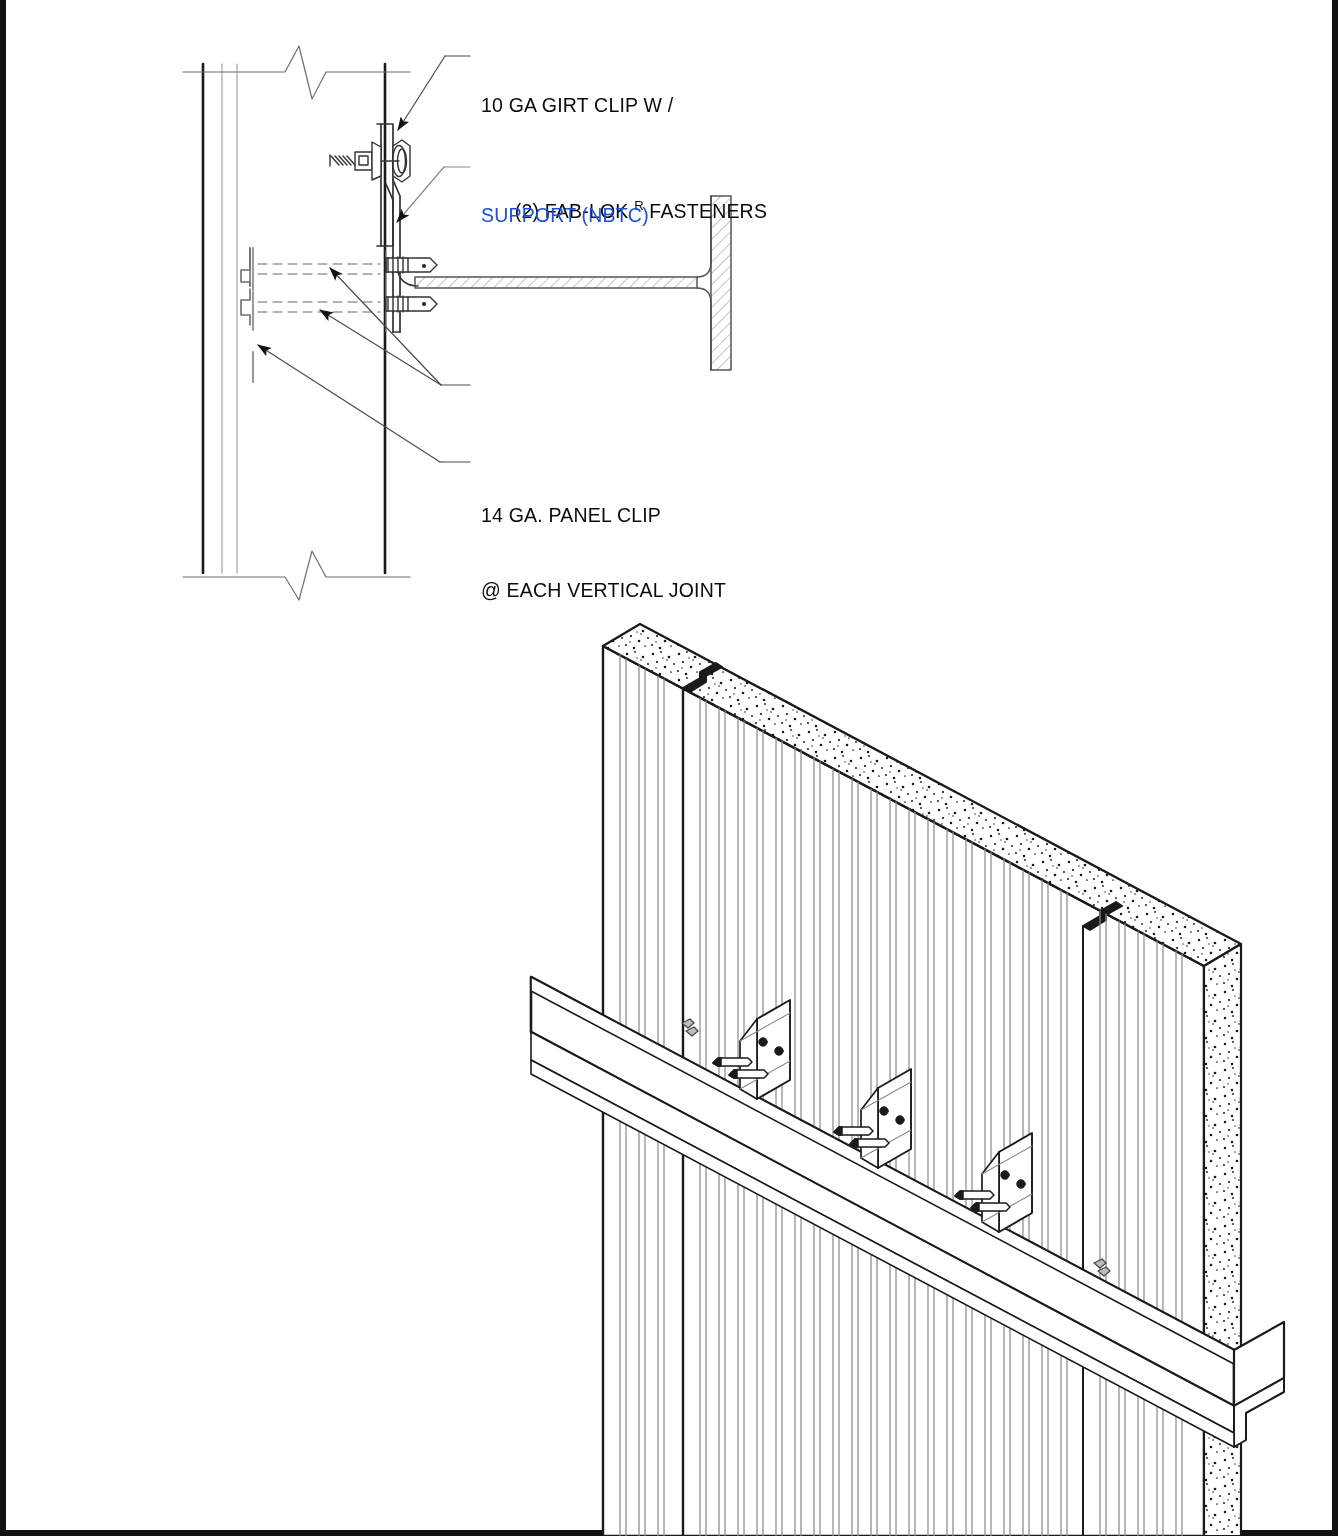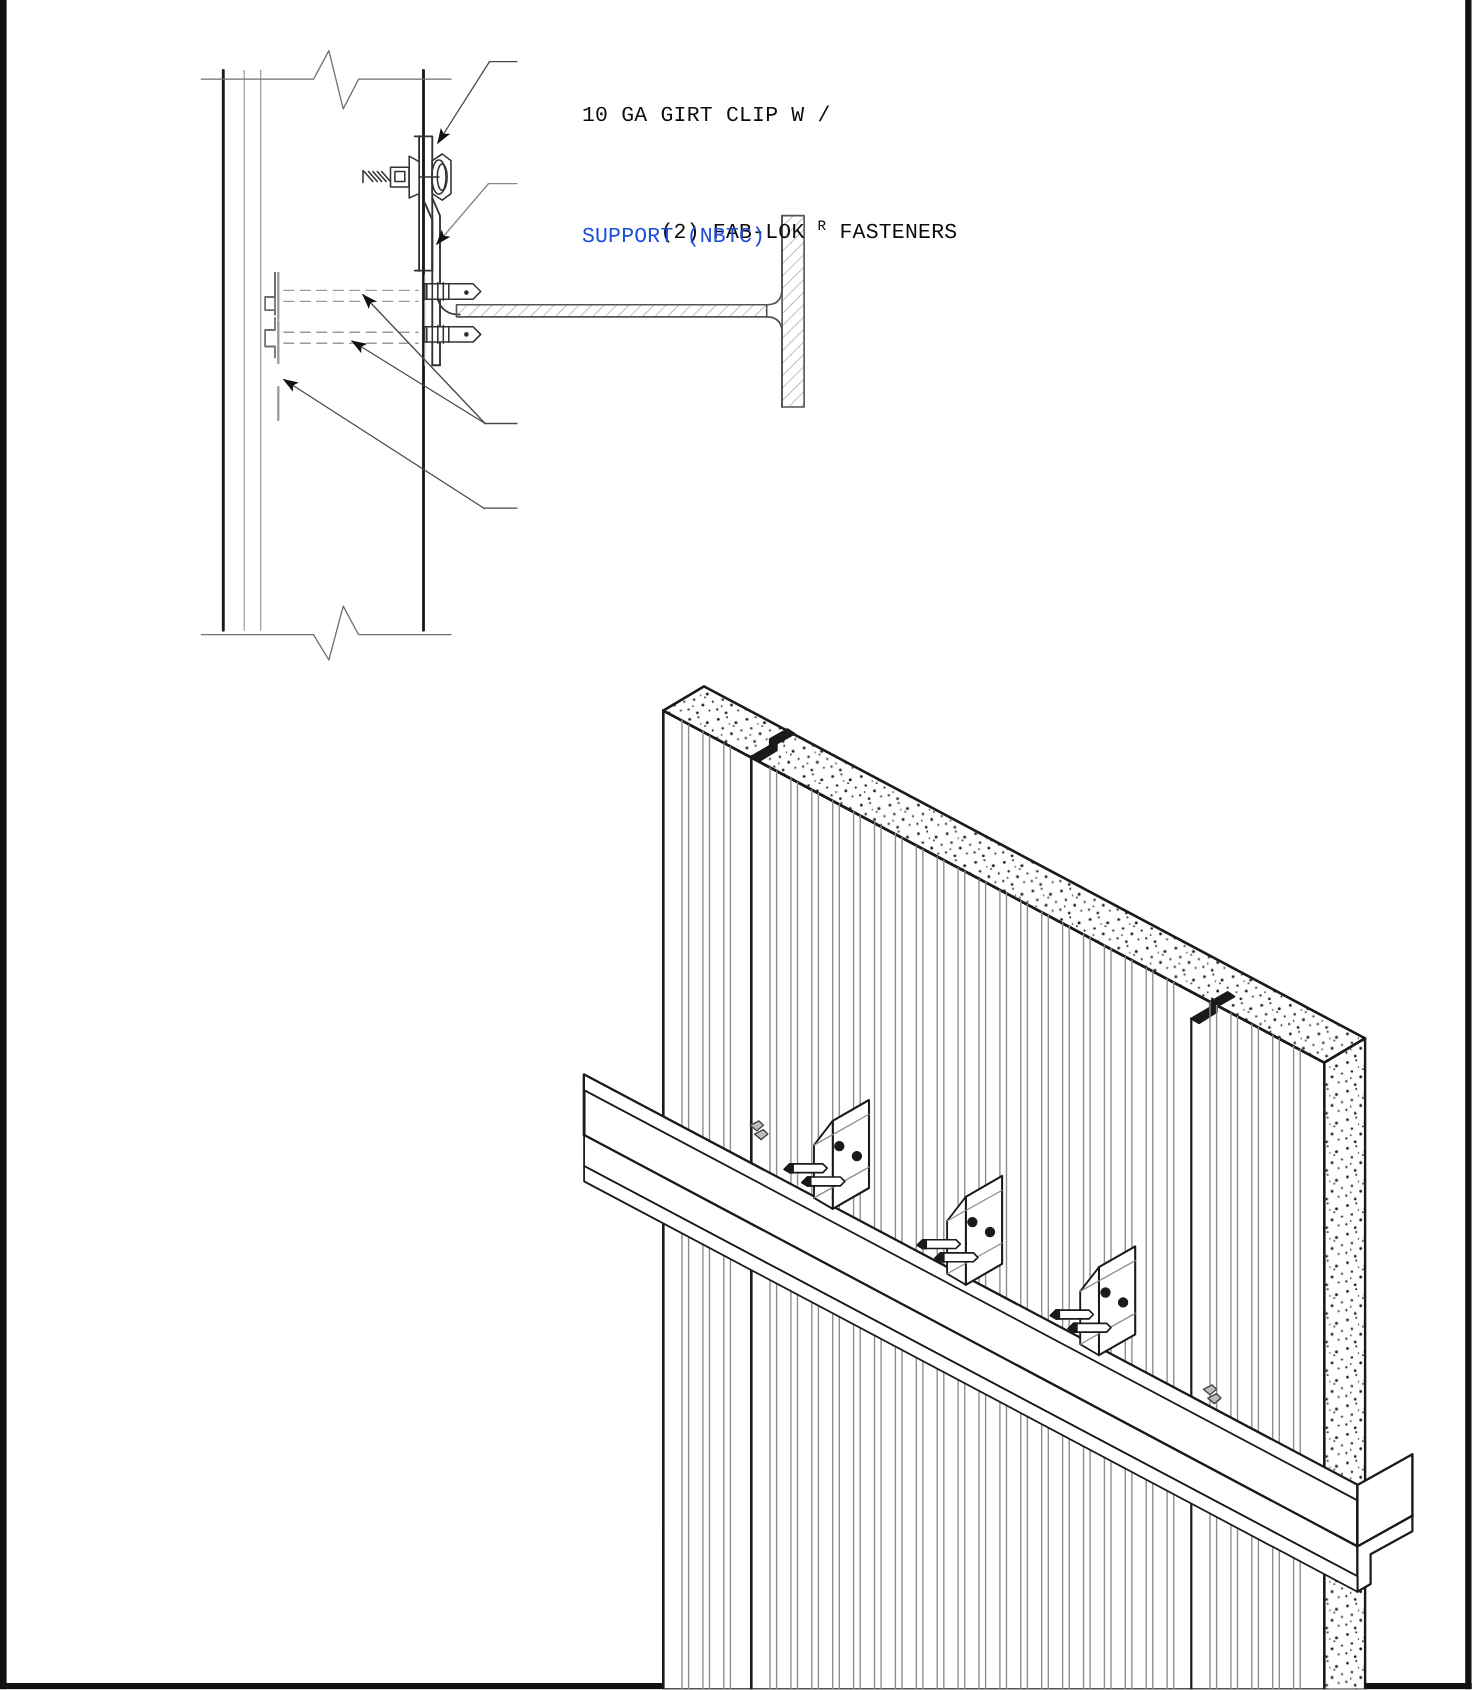--- a/index.html
+++ b/index.html
@@ -37,27 +37,26 @@
   }
   svg.layer {
     position: absolute;
     left: 0; top: 0;
     width: 1338px;
     height: 1536px;
     overflow: visible;
   }
   .lbl {
     position: absolute;
-    font-family: Liberation Mono, monospace;
+    font-family: Liberation Sans, sans-serif;
     font-size: 19.5px;
     letter-spacing: 0.2px;
     color: #0b0b0b;
     white-space: pre;
     line-height: 25px;
-    margin-left: 48px;
   }
   .lbl.gray { color: #1d4ed8; }
   .lbl .sup {
     font-size: 13px;
     vertical-align: super;
   }
 </style>
 </head>
 <body>
 
@@ -386,14 +385,18 @@
     <div>
       <span>(2) FAB-LOK </span><span class="sup">R</span><span> FASTENERS</span>
     </div>
   </div>
 
   <div class="lbl gray" style="left:481px; top:153px;">
     <div>SUPPORT (NBTC)</div>
   </div>
 
 
+  <div class="lbl" style="left:481px; top:453px;">
+    <div>14 GA. PANEL CLIP</div>
+    <div>@ EACH VERTICAL JOINT</div>
+  </div>
 
 </div>
 
 </body></html>

